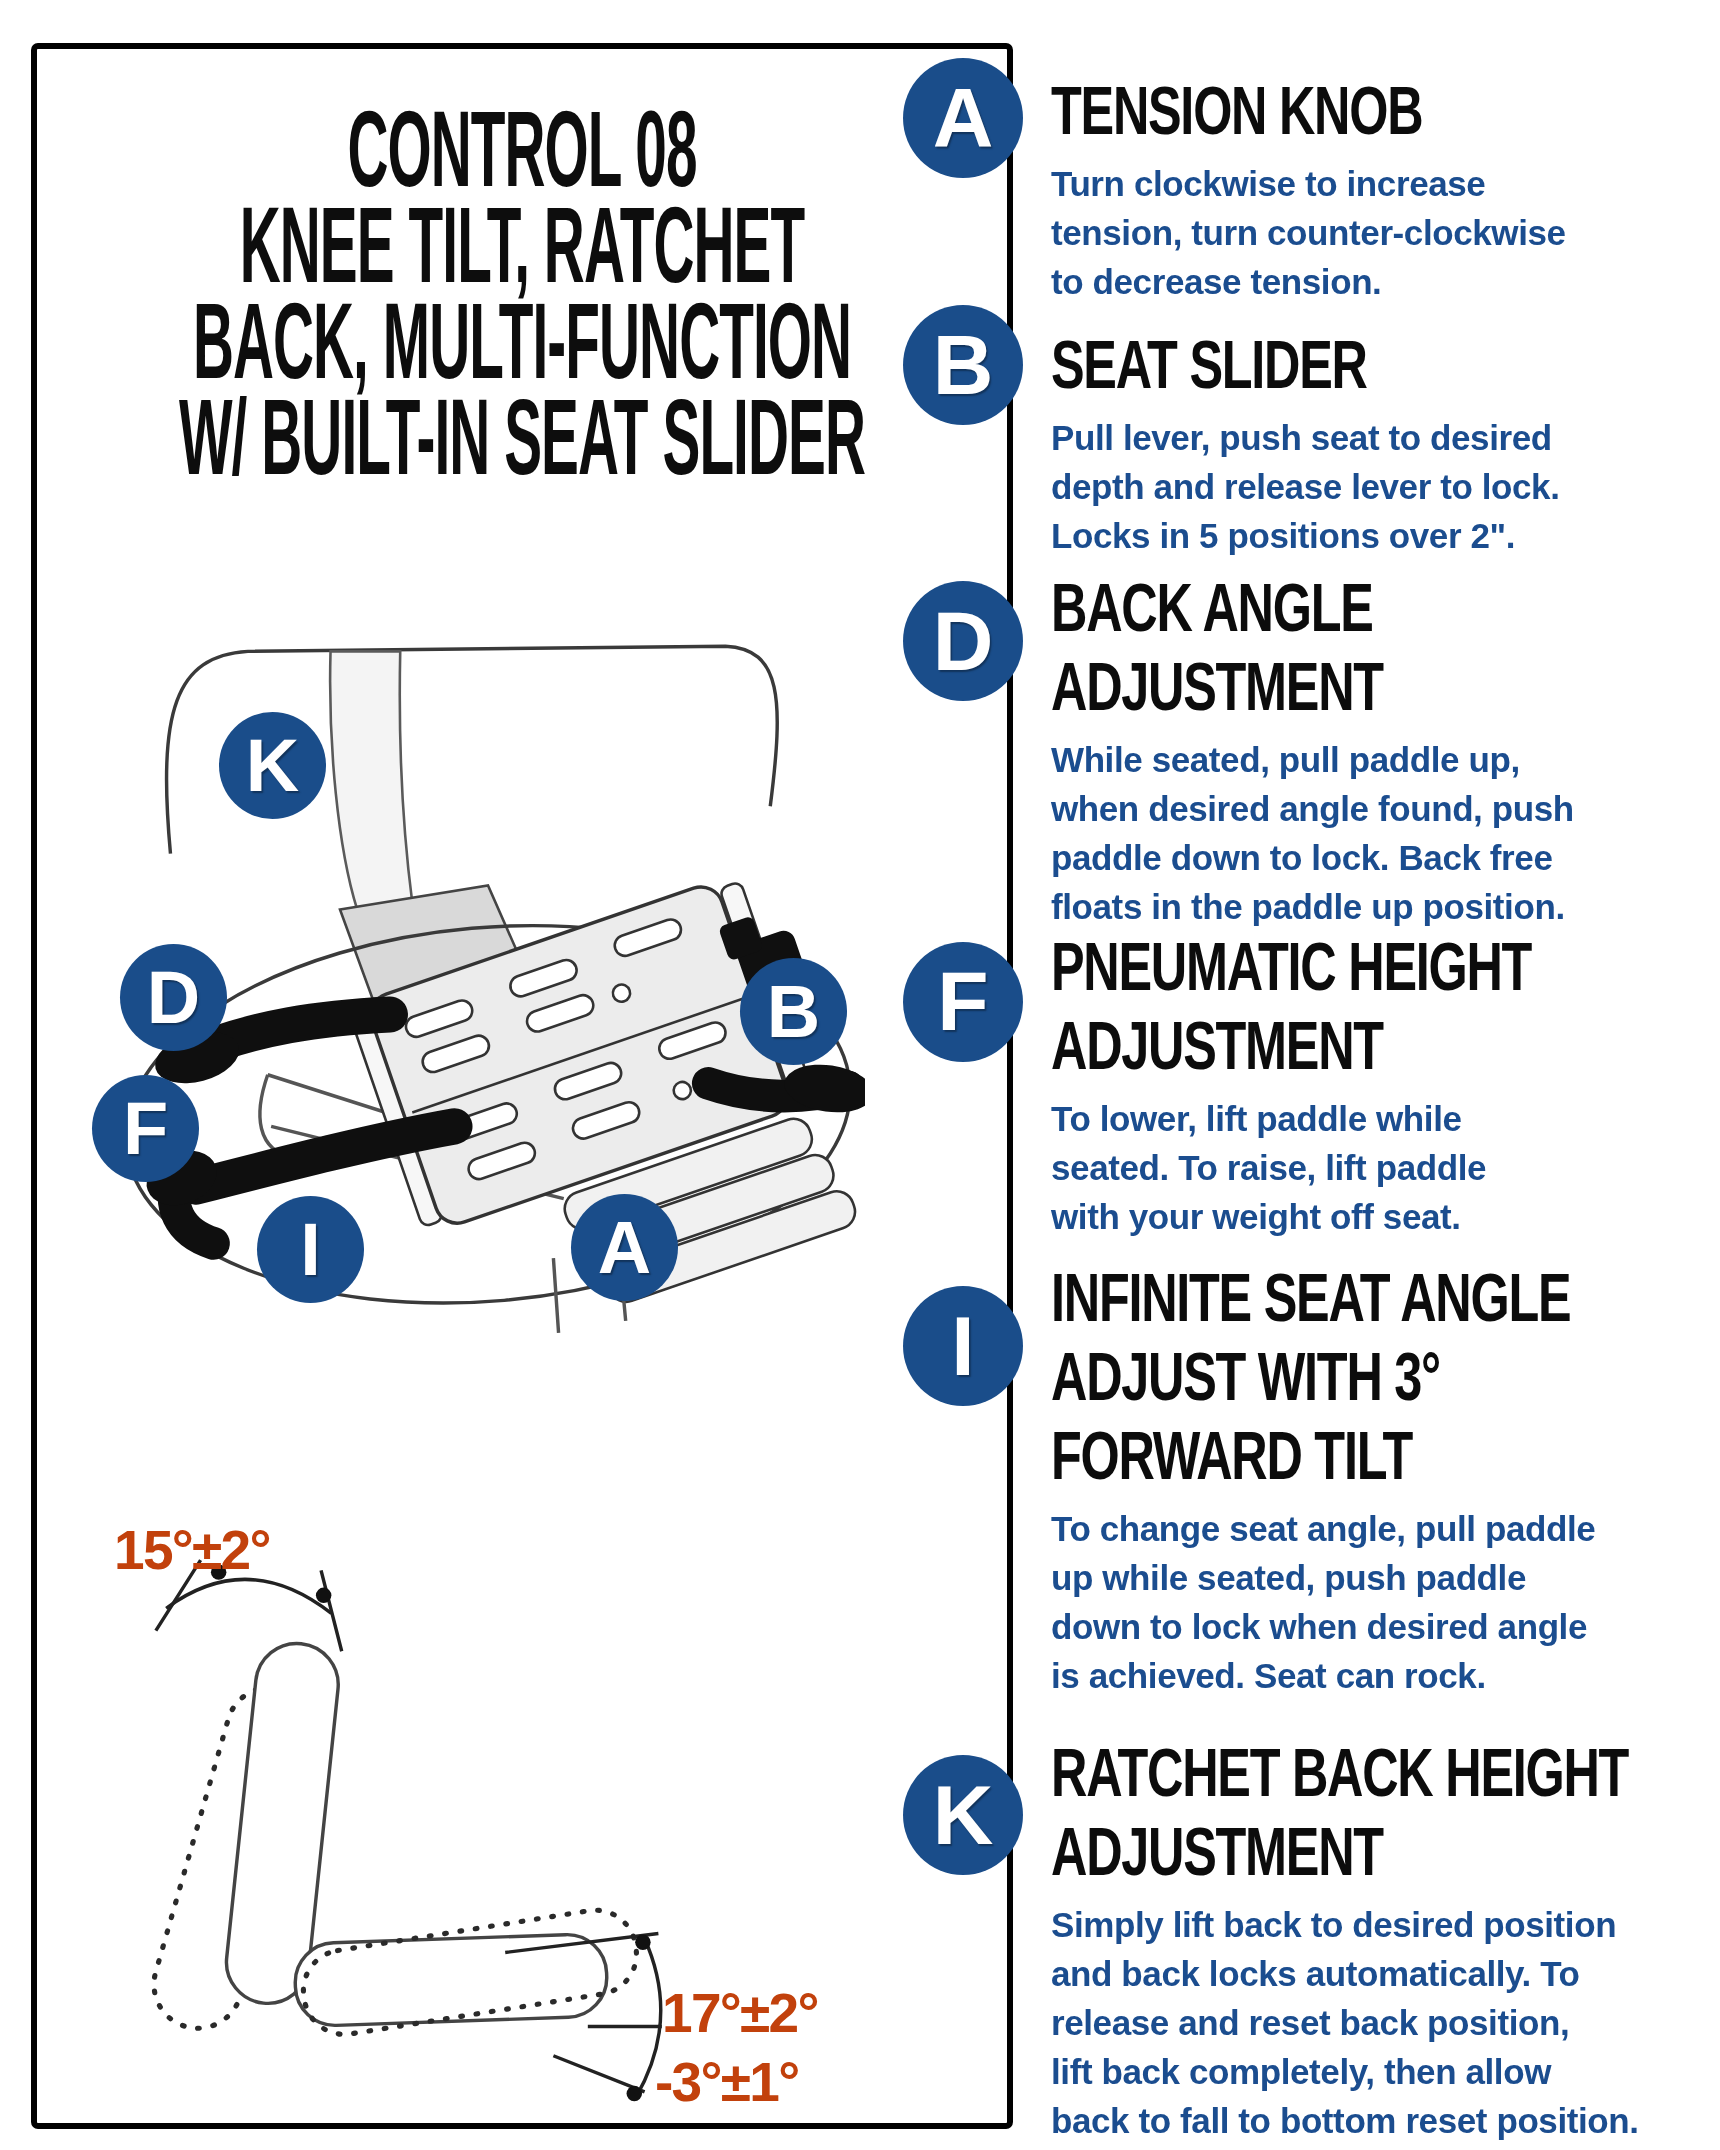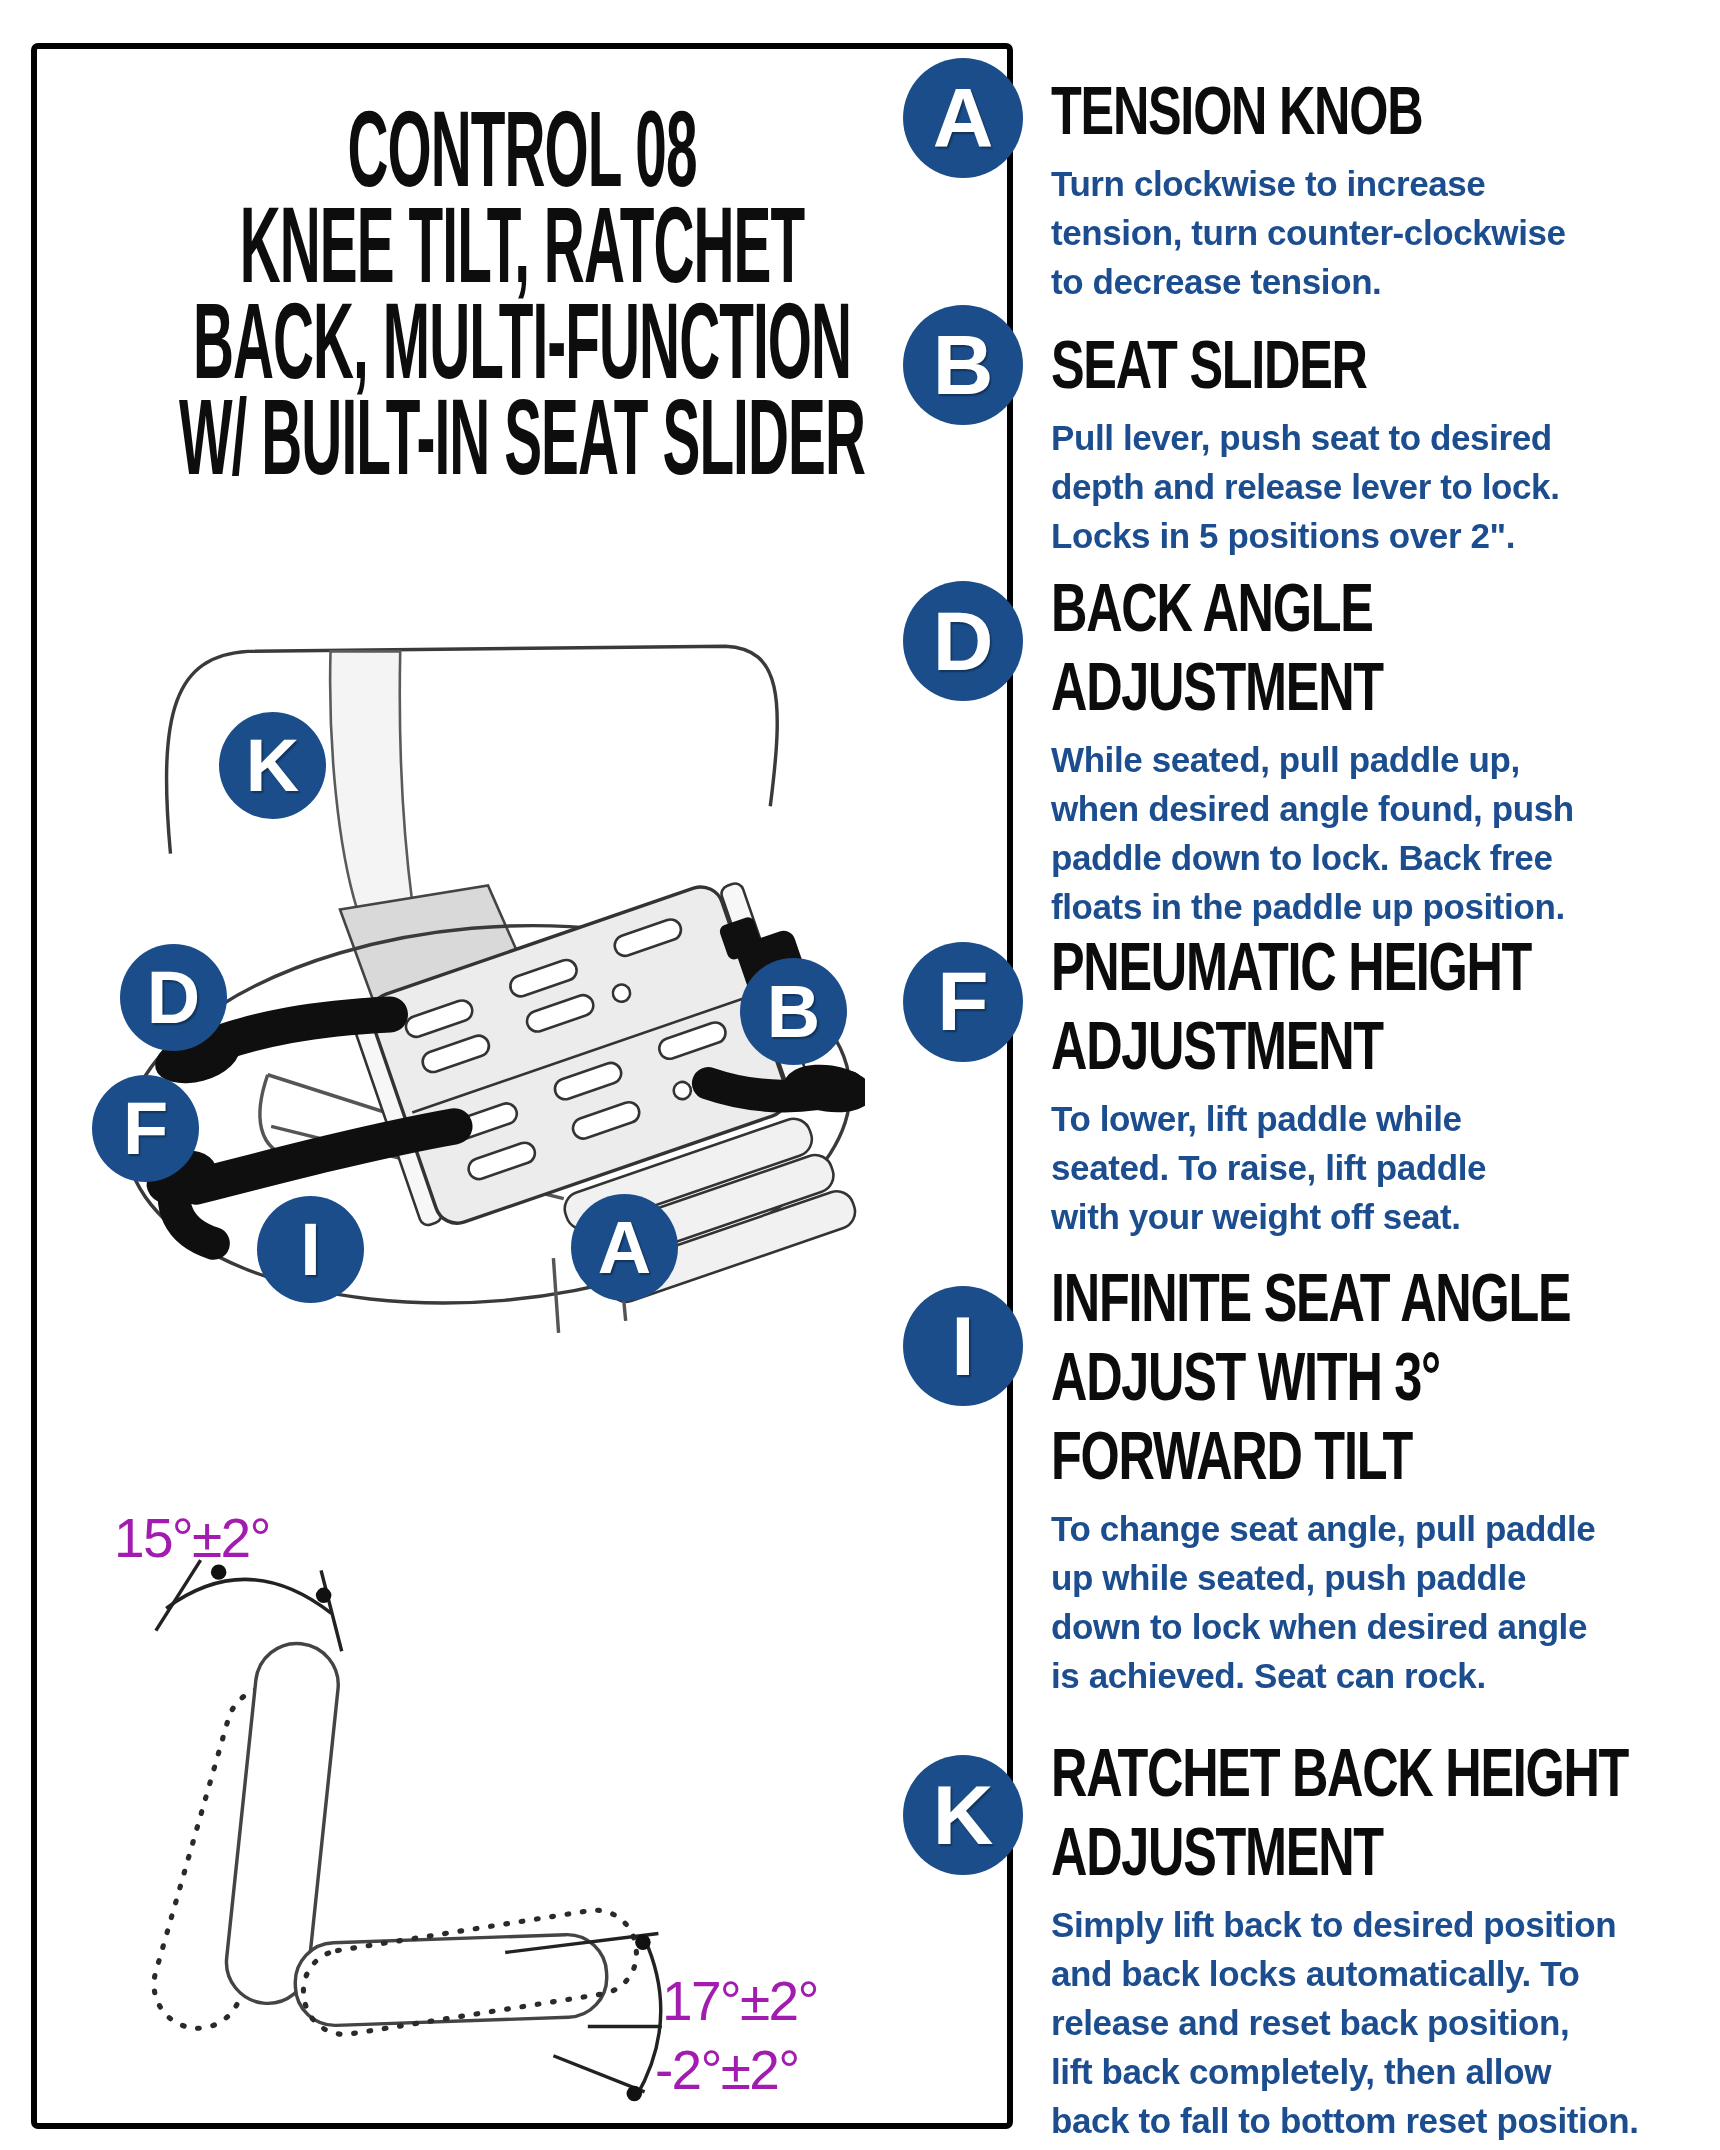--- a/index.html
+++ b/index.html
@@ -18,21 +18,21 @@
     text-align:center;font-weight:700;font-size:107px;line-height:96px;
     letter-spacing:-1.7px;color:#0d0d0d;white-space:nowrap;
   }
   .mech-svg{position:absolute;left:0;top:0;}
   .dbadge{
     position:absolute;width:107px;height:107px;border-radius:50%;
     background:#1a4d8a;color:#fff;display:flex;align-items:center;justify-content:center;
     font-size:74px;font-weight:700;text-shadow:1.7px 1.7px 1.7px rgba(0,0,0,.35);
   }
   .ang{
-    position:absolute;font-size:55px;font-weight:400;color:#a21caf;letter-spacing:-1.7px;white-space:nowrap;
+    position:absolute;font-size:55px;font-weight:700;color:#c2410c;letter-spacing:-1.7px;white-space:nowrap;margin-top:12px;
   }
   
   .right-col{position:absolute;left:886px;top:0;width:835px;height:2151px;}
   .section{position:absolute;left:0;width:835px;}
   .cbadge{
     position:absolute;left:17px;width:120px;height:120px;border-radius:50%;
     background:#1a4d8a;color:#fff;display:flex;align-items:center;justify-content:center;
     font-size:84px;font-weight:700;text-shadow:1.7px 1.7px 1.7px rgba(0,0,0,.35);
   }
   .sec-text{position:absolute;left:165px;top:0;width:671px;}
@@ -147,21 +147,21 @@
     </div>
   <div class="dbadge" style="left:220px;top:1147px">
       <span>I</span>
     </div>
   <div class="dbadge" style="left:534px;top:1145px">
       <span>A</span>
     </div>
 
   <div class="ang" style="left:77px;top:1457px">15°±2°</div>
   <div class="ang" style="left:625px;top:1920px">17°±2°</div>
-  <div class="ang" style="left:618px;top:1989px">-2°±2°</div>
+  <div class="ang" style="left:618px;top:1989px">-3°±1°</div>
 </div>
 
 <div class="right-col">
 
   <div class="section" style="top:71px">
     <div class="cbadge" style="top:-13px">
         <span>A</span>
       </div>
     <div class="sec-text">
       <div class="sec-heading">

